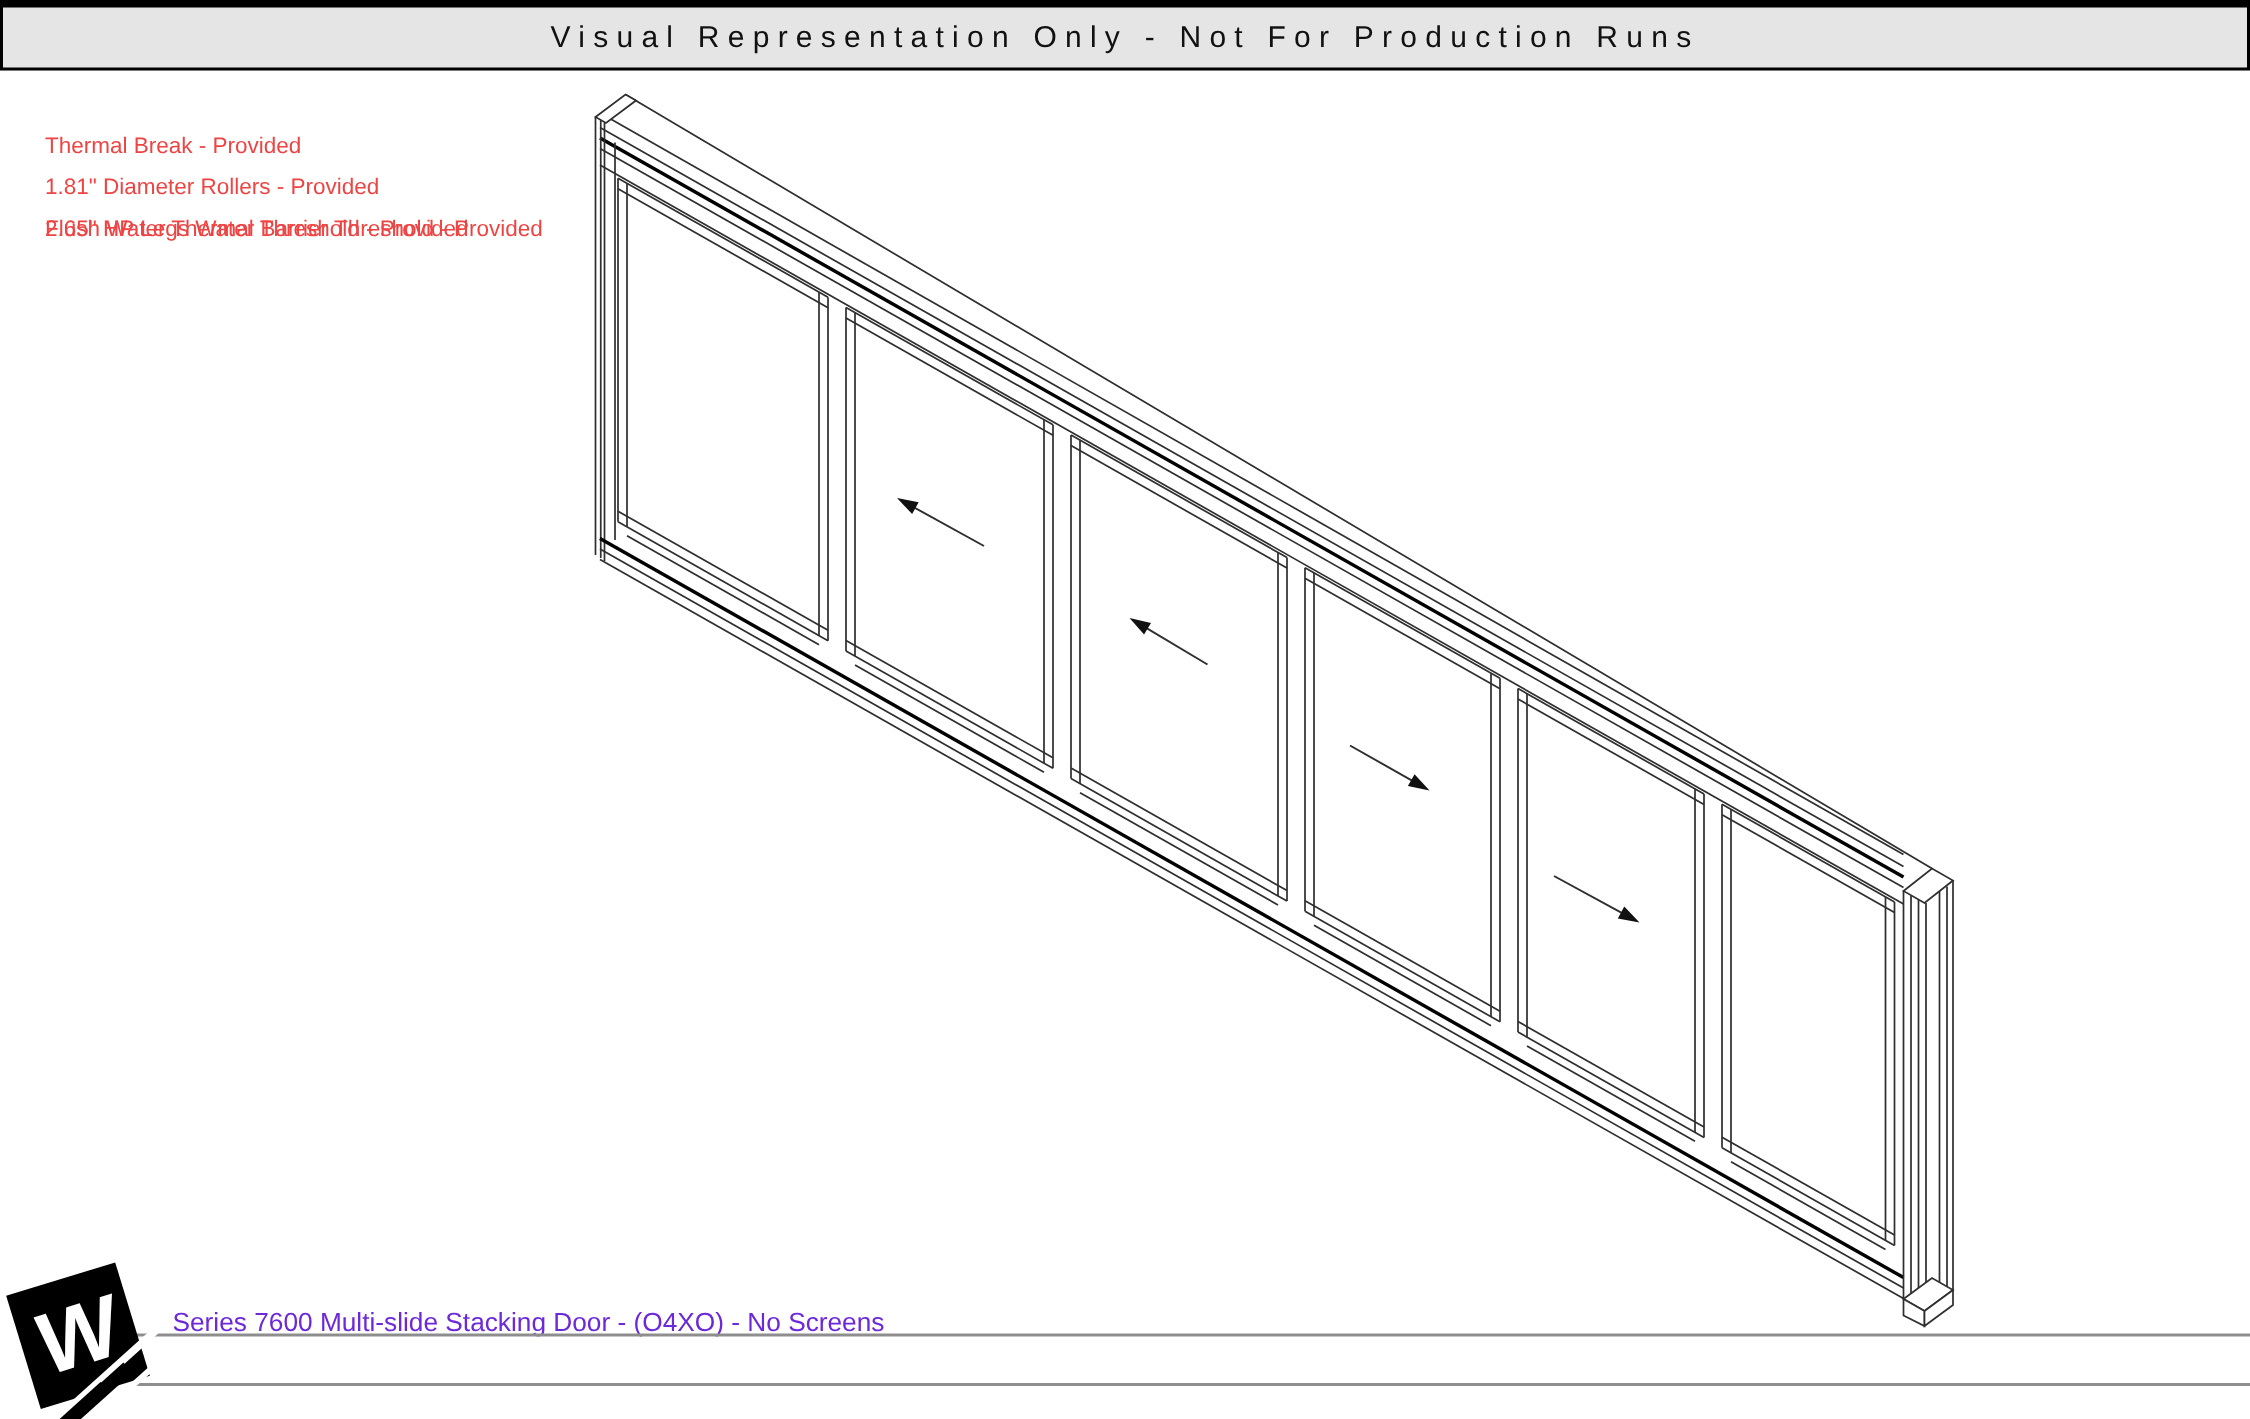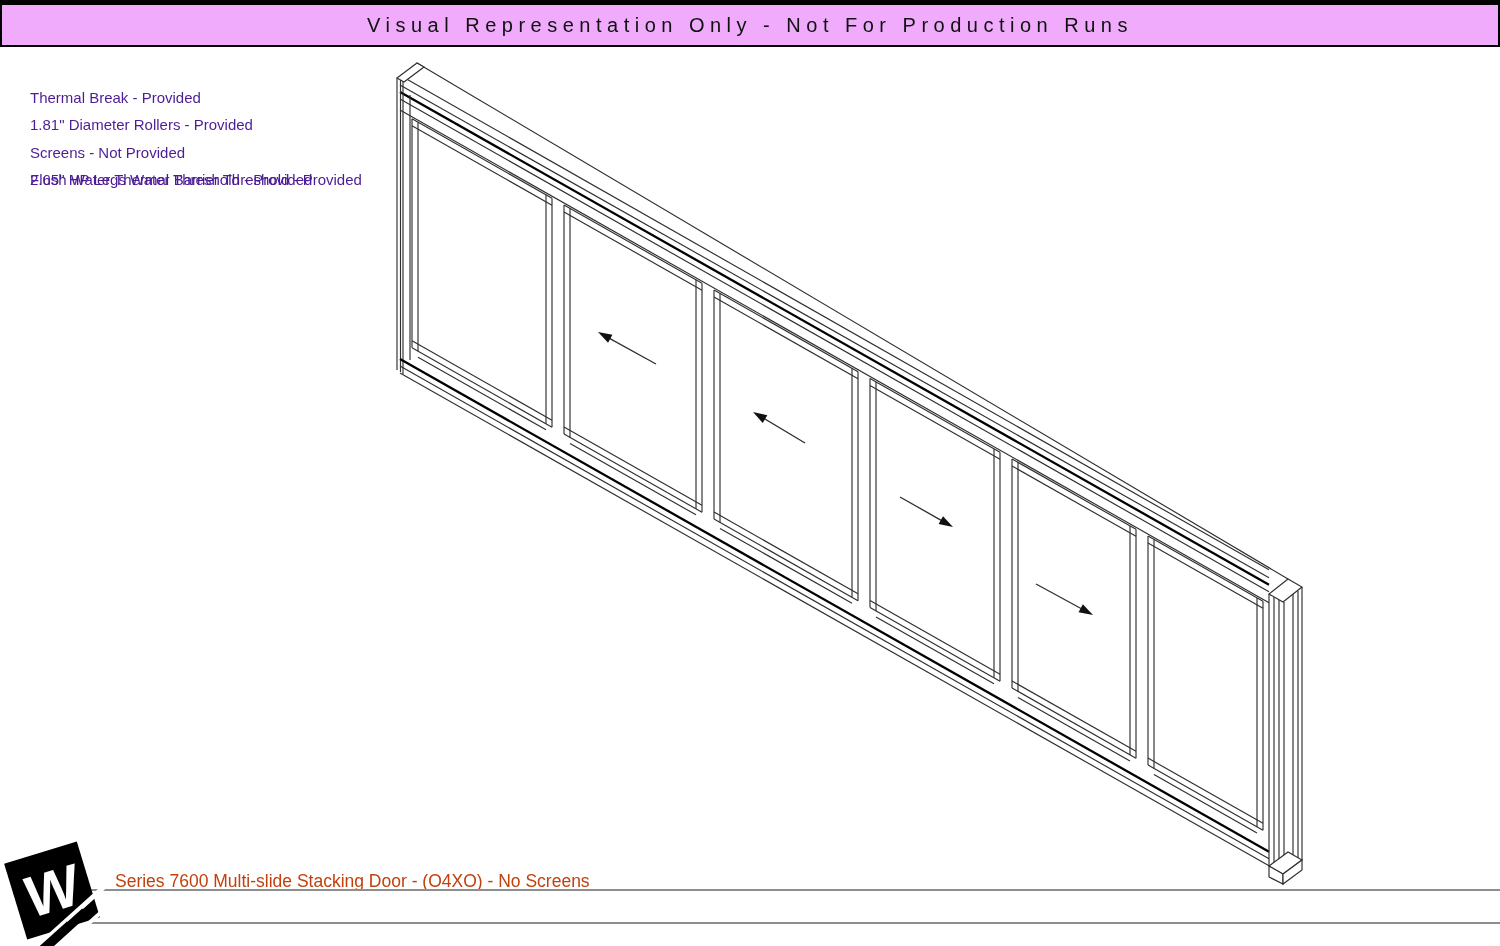--- a/index.html
+++ b/index.html
@@ -3,32 +3,32 @@
 <meta charset="utf-8">
 <style>
   html,body{margin:0;padding:0;}
   body{
     width:1500px;height:946px;position:relative;overflow:hidden;
     background:#ffffff;font-family:"Liberation Sans",sans-serif;color:#111;
   }
   
   .banner{
     position:absolute;left:0;top:0;width:1500px;height:47px;box-sizing:border-box;
-    background:#f0abfc;border:2px solid #000;border-top-width:5px;
+    background:#e5e5e5;border:2px solid #000;border-top-width:5px;
     display:flex;align-items:center;justify-content:center;
   }
   .banner-text{font-size:20px;letter-spacing:5.5px;color:#111;white-space:nowrap;}
   
-  .specs{position:absolute;left:30px;top:84px;font-size:15px;color:#4c1d95;}
+  .specs{position:absolute;left:30px;top:84px;font-size:15px;color:#ef4444;}
   .spec-line{position:relative;height:27.4px;line-height:27.4px;white-space:nowrap;}
   .spec-line .ovl{position:absolute;left:0;top:0;}
   
   #door{position:absolute;left:0;top:0;pointer-events:none;}
   
-  .series-label{position:absolute;left:115px;top:871px;font-size:17.5px;color:#c2410c;white-space:nowrap;}
+  .series-label{position:absolute;left:115px;top:871px;font-size:17.5px;color:#6d28d9;white-space:nowrap;}
   .rule{position:absolute;left:89px;width:1411px;height:2px;background:#8e8e8e;}
   .rule-1{top:889px;}
   .rule-2{top:922px;}
   
   .logo-wrap{position:absolute;left:0;top:846px;width:120px;height:100px;}
   .logo-square{
     position:absolute;left:14px;top:5px;width:76px;height:79px;background:#000;
     transform:rotate(-17deg);display:flex;align-items:center;justify-content:center;
   }
   .logo-w{
@@ -48,23 +48,20 @@
 <div class="banner">
   <span class="banner-text">Visual Representation Only - Not For Production Runs</span>
 </div>
 
 <div class="specs">
   <div class="spec-line">
     <span>Thermal Break - Provided</span>
   </div>
   <div class="spec-line">
     <span>1.81" Diameter Rollers - Provided</span>
-  </div>
-  <div class="spec-line">
-    <span>Screens - Not Provided</span>
   </div>
   <div class="spec-line">
     <span class="ovl">2.65" HP Legs Water Barrier Threshold - Provided</span>
     <span class="ovl">Flush Water Thermal Threshold - Provided</span>
   </div>
 </div>
 
 <svg id="door" width="1500" height="946" viewBox="0 0 1500 946">
     <line x1="417" y1="63" x2="1288" y2="579" stroke="#2f2f2f" stroke-width="1.15" stroke-linecap="butt"></line>
     <line x1="403" y1="77" x2="1269" y2="569.7" stroke="#2f2f2f" stroke-width="1.15" stroke-linecap="butt"></line>

